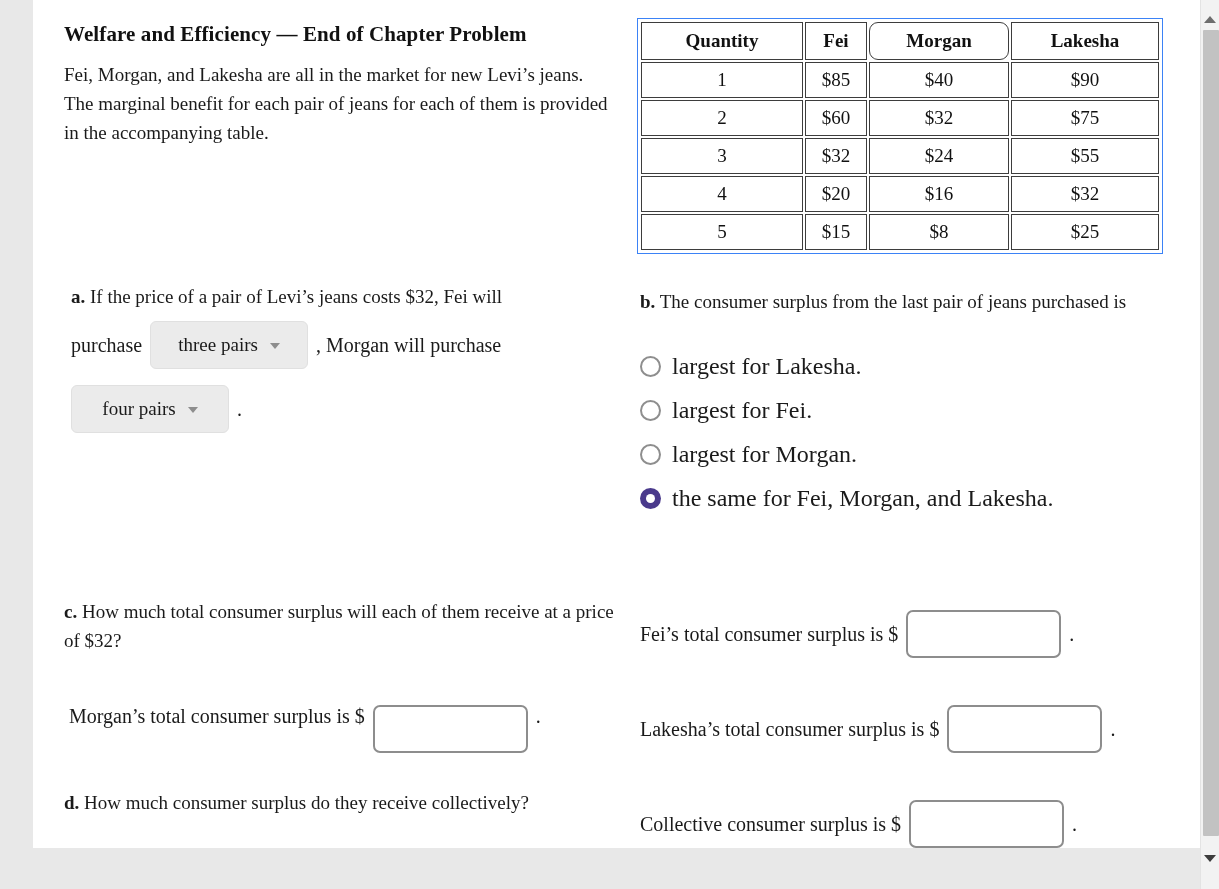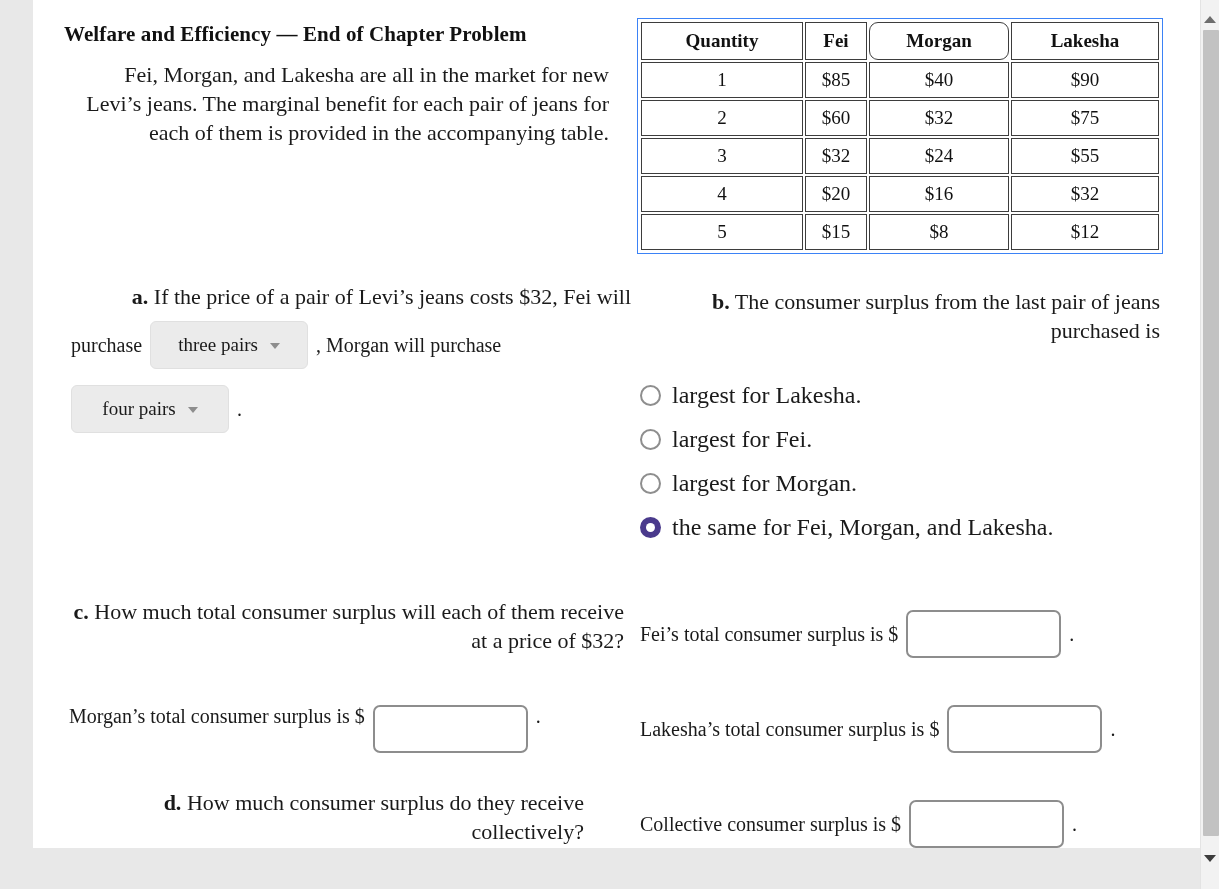--- a/index.html
+++ b/index.html
@@ -77,24 +77,23 @@
   }
 
   
   .h-title {
     font-size: 21px;
     font-weight: bold;
     color: #111;
     letter-spacing: 0.1px;
   }
   .body-text {
-    font-size: 22px;
+    font-size: 19px;
     color: #1a1a1a;
     line-height: 29px;
-    text-align: right;
   }
   .q-label { font-weight: bold; }
 
   
   .blk { position: absolute; }
 
   #intro-title  { left: 31px; top: 22px;  width: 560px; }
   #intro-body   { left: 31px; top: 60px;  width: 545px; }
 
   #qa-block     { left: 38px; top: 282px; width: 560px; }
@@ -258,21 +257,21 @@
           <tr>
             <td>4</td>
             <td>$20</td>
             <td>$16</td>
             <td>$32</td>
           </tr>
           <tr>
             <td>5</td>
             <td>$15</td>
             <td>$8</td>
-            <td>$12</td>
+            <td>$25</td>
           </tr>
         </tbody>
       </table>
     </div>
 
     <div class="blk" id="qa-block">
       <div class="body-text" id="qa-line1">
         <span class="q-label">a.</span>
         <span>If the price of a pair of Levi’s jeans costs $32, Fei will</span>
       </div>

